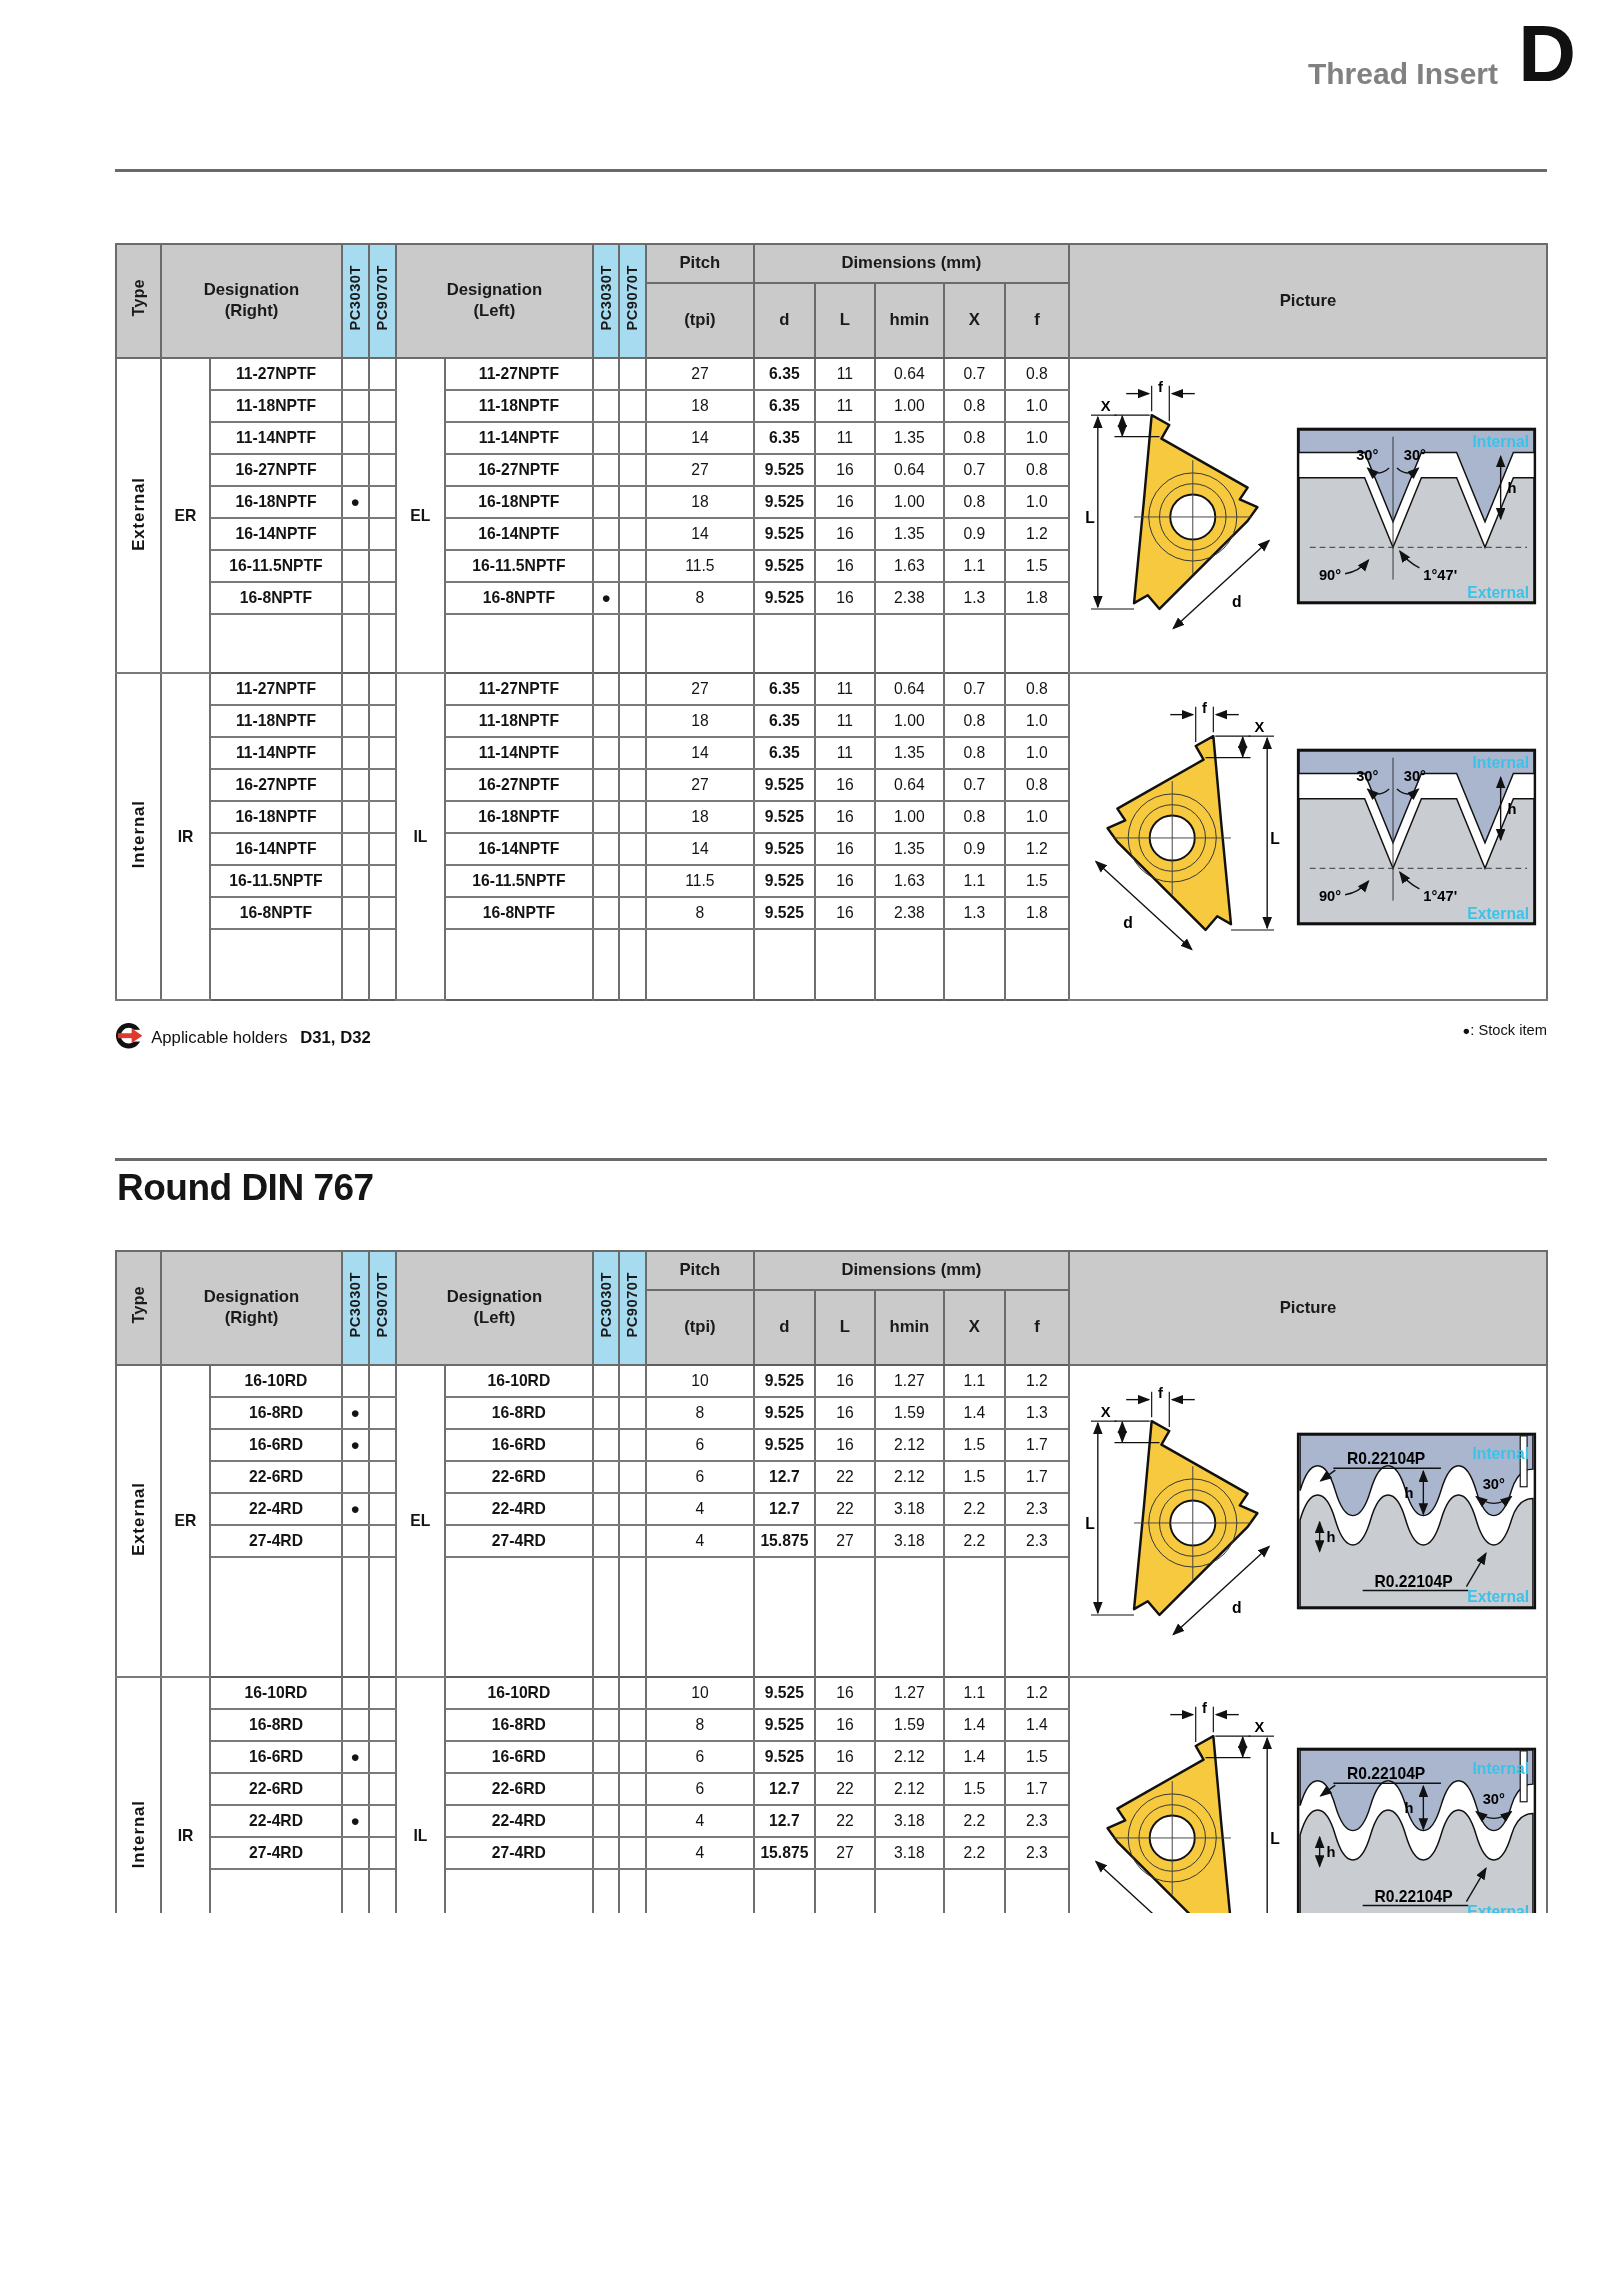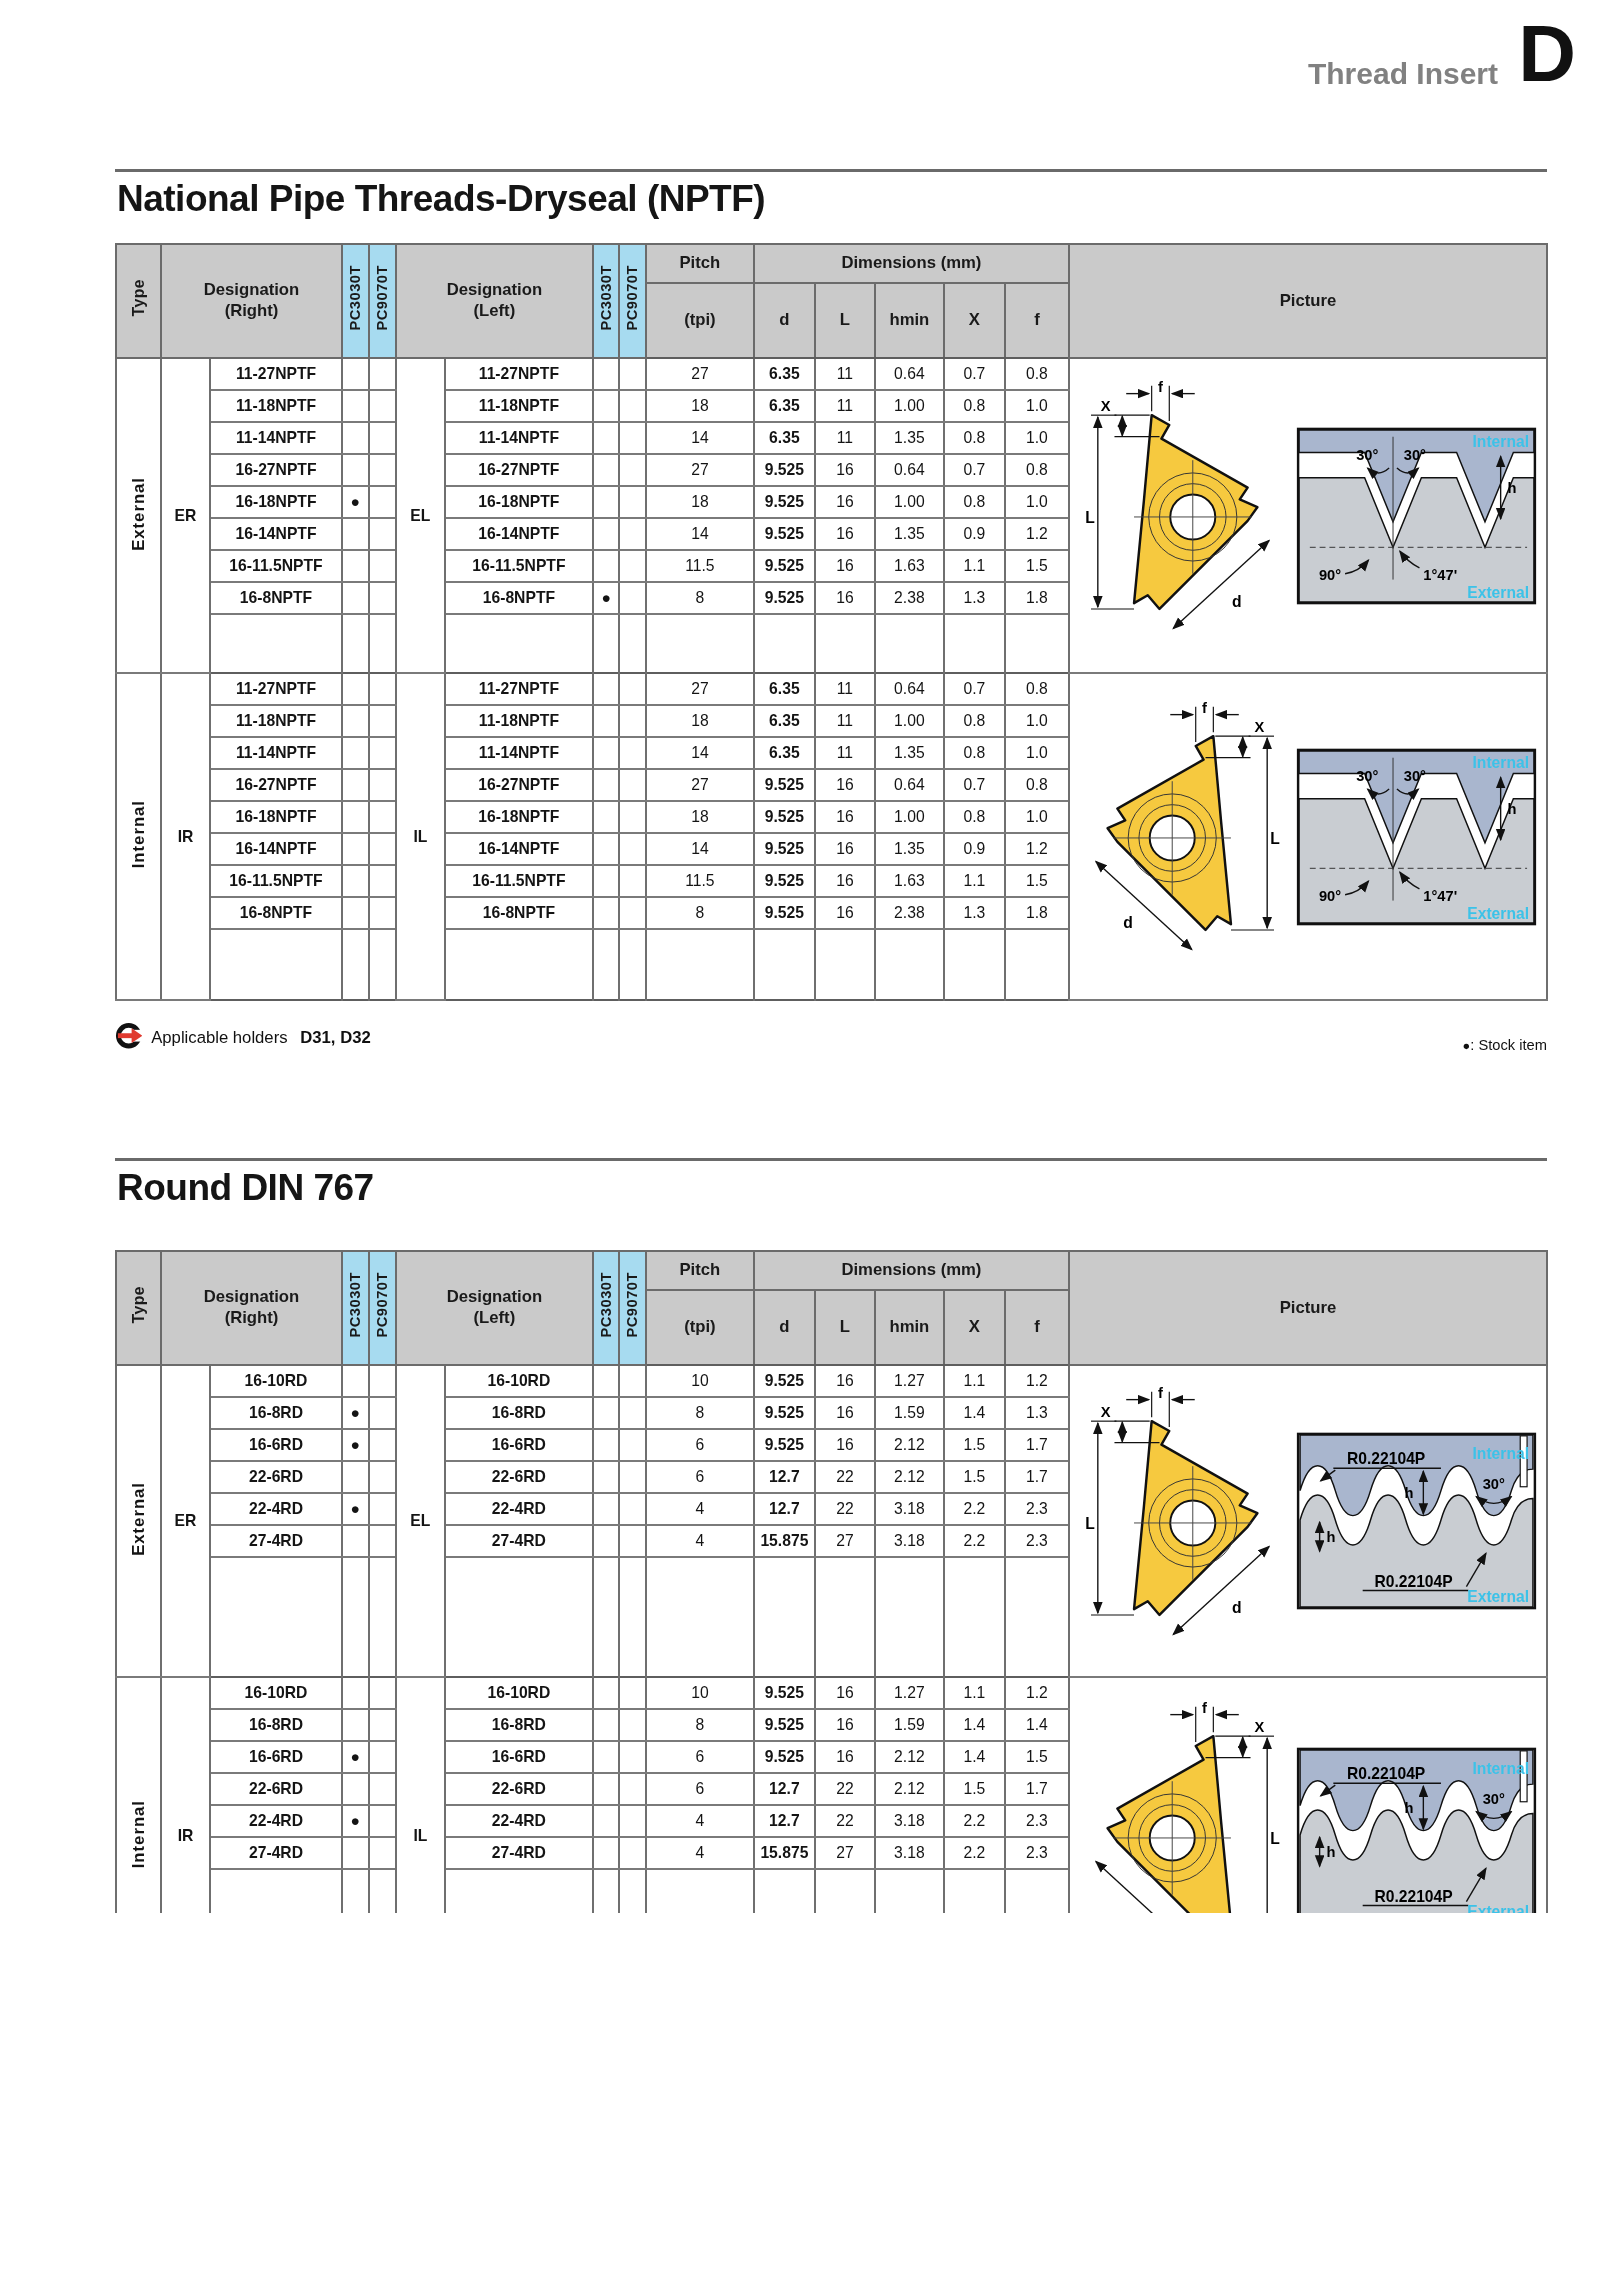--- a/index.html
+++ b/index.html
@@ -34,21 +34,21 @@
   td.thickL{border-left:2.9px solid #5e5e5e;}
   td.dot{font-size:12.7px;}
   td.dim{border-left:0;border-right:0;}
   td.dimL{border-right:0;font-weight:bold;}
   td.dimR{border-left:0;}
   td.pic{border-bottom:0;vertical-align:middle;text-align:center;}
   td.alt{background:#e3e3e3;}
   tr.filler td{border-bottom:0;}
   tr.sectop td{border-top:2.9px solid #5e5e5e;}
 
-  .noterow{position:absolute;left:115px;width:1432px;display:flex;justify-content:space-between;align-items:flex-end;}
+  .noterow{position:absolute;left:115px;width:1432px;display:flex;justify-content:space-between;align-items:flex-start;}
   .n1{top:1022px;} .n2{top:2015px;}
   .note-left{display:flex;align-items:center;gap:8.8px;}
   .note-label{font-size:16.7px;color:#111;}
   .note-value{font-size:16.7px;font-weight:bold;color:#111;margin-left:3.9px;}
   .note-right{font-size:14.7px;color:#111;}
   .note-right .dot{font-size:12.7px;}
 
   .threading{position:absolute;top:2180px;right:143px;font-size:30px;font-weight:bold;font-style:italic;color:#9a9b51;}
   .dtab{position:absolute;top:2172px;left:1488px;width:133px;height:45px;background:#9a9b51;
         display:flex;align-items:center;justify-content:center;}
@@ -58,21 +58,20 @@
 </style>
 </head>
 <body>
 
 <div class="page">
 
   <div class="hdr-cat">Thread Insert</div>
   <div class="hdr-letter">D</div>
 
   <div class="rule r1"></div>
-  <h2 class="sec-title t1">National Pipe Threads-Dryseal (NPTF)</h2>
   <div id="tbl0" class="tblwrap w0">
       <table class="cat">
         <colgroup>
           <col style="width: 45px;">
           <col style="width: 49px;">
           <col style="width: 132px;">
           <col style="width: 26.5px;">
           <col style="width: 27.4px;">
           <col style="width: 49px;">
           <col style="width: 148px;">

